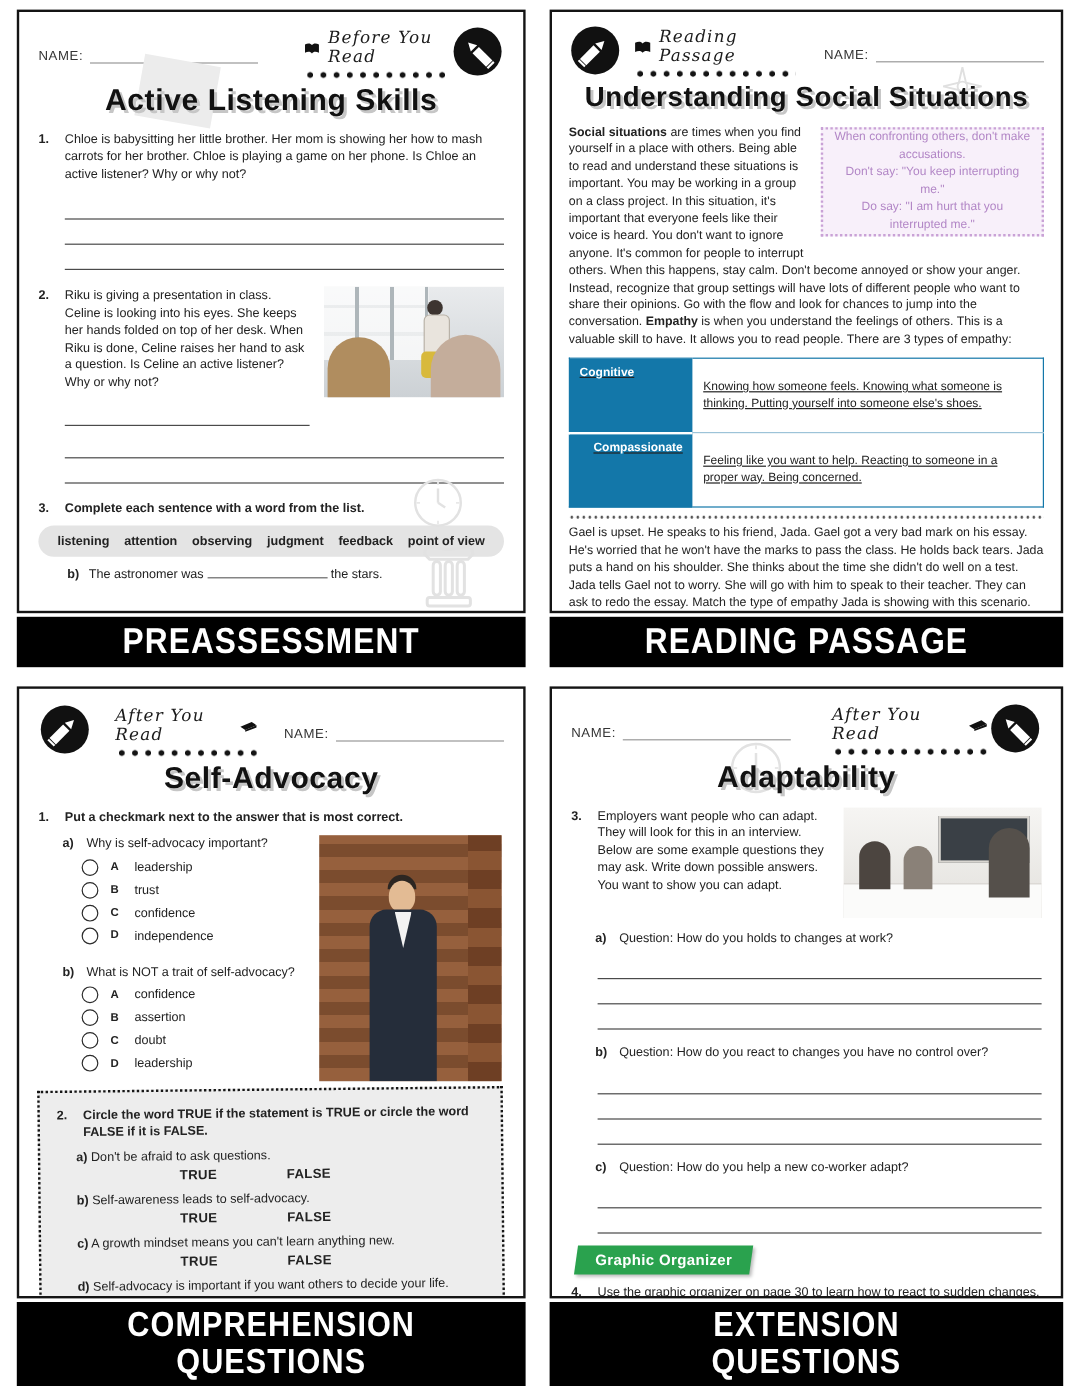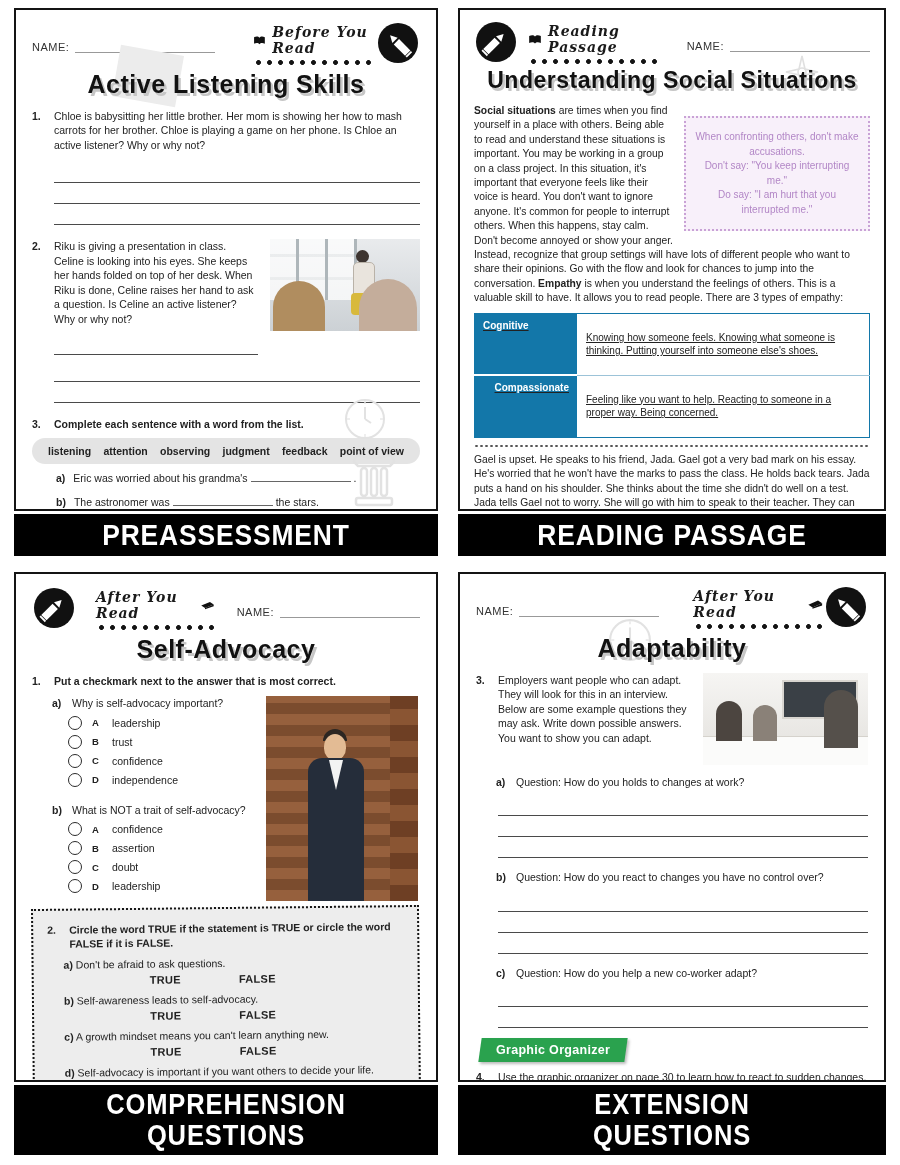--- a/index.html
+++ b/index.html
@@ -10,42 +10,42 @@
   .banner span{display:inline-block;font-weight:bold;transform:scaleX(0.88);letter-spacing:1px;}
   .banner.one{height:42px;font-size:30px;}
   .banner.two{height:70px;font-size:29px;line-height:31px;}
 
   
   .hdr{display:flex;align-items:center;position:relative;margin-bottom:2px;}
   .namegrp{display:flex;align-items:flex-end;gap:6px;font-size:11px;letter-spacing:.5px;color:#333;}
   .name-line{display:inline-block;width:140px;border-bottom:1.2px solid #999;height:12px;}
   .ribbon{display:flex;flex-direction:column;gap:3px;}
   .ribbon-row{display:flex;align-items:center;gap:6px;justify-content:center;}
-  .script{font-family:"DejaVu Serif",serif;font-style:italic;font-weight:bold;font-size:14px;letter-spacing:1px;color:#1a1a1a;}
+  .script{font-family:"DejaVu Serif",serif;font-style:italic;font-weight:normal;font-size:14px;letter-spacing:1px;color:#1a1a1a;}
   .dots{height:7px;background-image:radial-gradient(circle,#141414 2.1px,transparent 2.7px);background-size:11px 7px;background-repeat:repeat-x;background-position:0 50%;}
   .badge{width:44px;height:44px;flex:0 0 auto;}
   .title{position:relative;z-index:2;text-align:center;font-size:25px;font-weight:800;letter-spacing:.5px;color:#111;text-shadow:2.5px 2.5px 0 #c6c6c6;margin:4px 0 10px 0;}
 
   
   .q{display:flex;gap:8px;font-size:10.5px;line-height:1.38;}
   .qnum{font-weight:bold;flex:0 0 14px;}
   .b{font-weight:bold;}
   .wline{border-bottom:1.4px solid #4a4a4a;height:20px;}
   .wl-indent{margin-left:22px;}
 
   
   .pill{background:#e4e4e4;border-radius:16px;display:flex;justify-content:space-between;align-items:center;padding:7px 16px;font-weight:bold;font-size:10.5px;margin:6px 0 8px 0;}
   .fitem{margin:0 0 12px 24px;font-size:10.5px;}
   .fitem .ilabel{font-weight:bold;margin-right:8px;}
   .blank{display:inline-block;width:100px;border-bottom:1px solid #666;height:9px;margin:0 3px;}
   .wm{position:absolute;opacity:1;z-index:0;}
   .paper-wm{position:absolute;left:100px;top:40px;width:64px;height:52px;background:#ececec;transform:rotate(10deg);z-index:1;}
 
   
-  .callout{float:right;width:47%;border:2px dotted #c9a2d6;background:#f8f0fa;color:#b286c6;font-size:10px;line-height:1.45;text-align:center;padding:12px 9px;margin:12px 0 8px 10px;box-sizing:border-box;}
+  .callout{float:right;width:47%;border:2px dotted #c9a2d6;background:#f8f0fa;color:#b286c6;font-size:10px;line-height:1.45;text-align:center;padding:0 9px;margin:2px 0 8px 10px;box-sizing:border-box;}
   .para{font-size:10.3px;line-height:1.4;}
   table.empathy{width:100%;border-collapse:collapse;border:1.6px solid #1377a9;font-size:10px;margin:7px 0 6px 0;text-decoration:underline;}
   table.empathy td{vertical-align:top;}
   td.term{background:#1377a9;color:#fff;font-weight:bold;width:86px;padding:6px 8px;border-bottom:2px solid #fff;}
   td.def{padding:17px 9px;border-bottom:1px solid #9cc3d8;line-height:1.35;}
   .dotsep{height:4px;background-image:radial-gradient(circle,#555 1px,transparent 1.4px);background-size:5px 4px;background-repeat:repeat-x;background-position:0 50%;margin:4px 0 5px 0;}
 
   
   .optrow{display:flex;align-items:center;gap:10px;margin:5px 0 0 36px;font-size:10.5px;}
   .radio{width:12px;height:12px;border:1.7px solid #2b2b2b;border-radius:50%;flex:0 0 auto;background:#fff;}
@@ -149,21 +149,20 @@
       </div>
       <div class="pill">
         <span>listening</span>
         <span>attention</span>
         <span>observing</span>
         <span>judgment</span>
         <span>feedback</span>
         <span>point of view</span>
       </div>
 
-      <div class="fitem"><span class="ilabel">a)</span><span>Eric was worried about his grandma's</span><span class="blank"></span><span>.</span></div>
       <div class="fitem"><span class="ilabel">b)</span><span>The astronomer was</span><span class="blank"></span><span>the stars.</span></div>
 
       <svg class="wm" style="right:50px;top:388px;" width="42" height="42" viewBox="0 0 42 42">
         <circle cx="21" cy="21" r="19" fill="none" stroke="#e2e2e2" stroke-width="2"></circle>
         <line x1="21" y1="21" x2="21" y2="9" stroke="#e2e2e2" stroke-width="2"></line>
         <line x1="21" y1="21" x2="27" y2="25" stroke="#e2e2e2" stroke-width="2"></line>
         <g stroke="#e8e8e8" stroke-width="1.5">
             <line x1="21" y1="3" x2="21" y2="6"></line>
             <line x1="21" y1="36" x2="21" y2="39"></line>
             <line x1="3" y1="21" x2="6" y2="21"></line>

